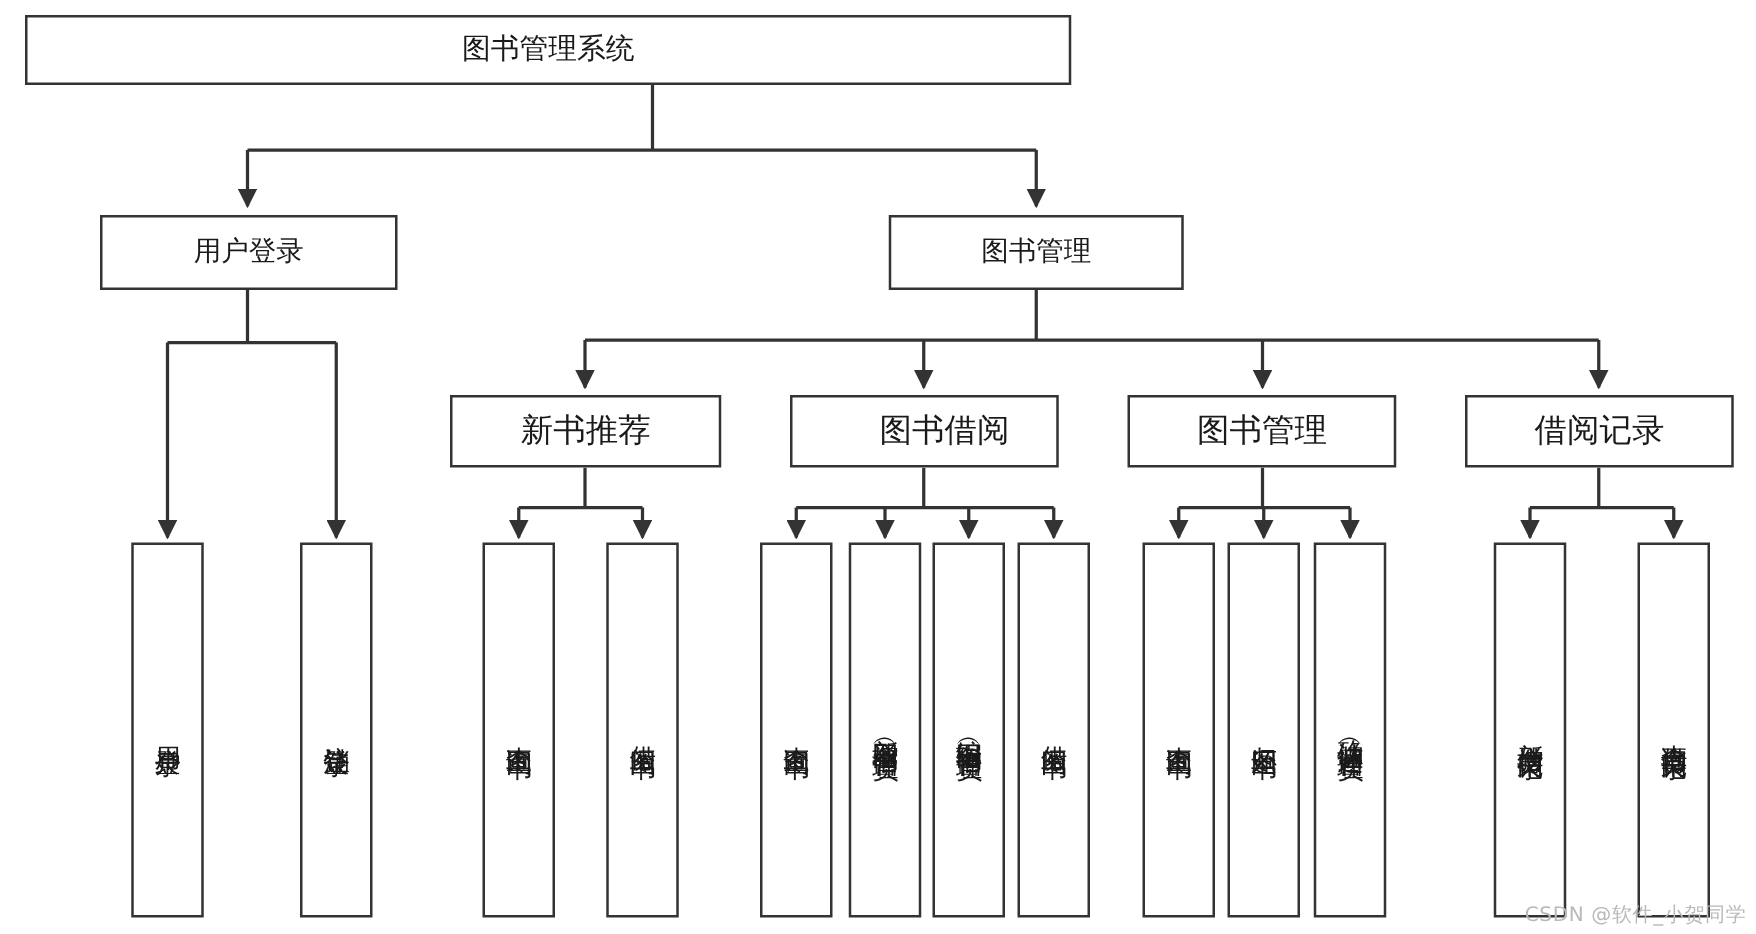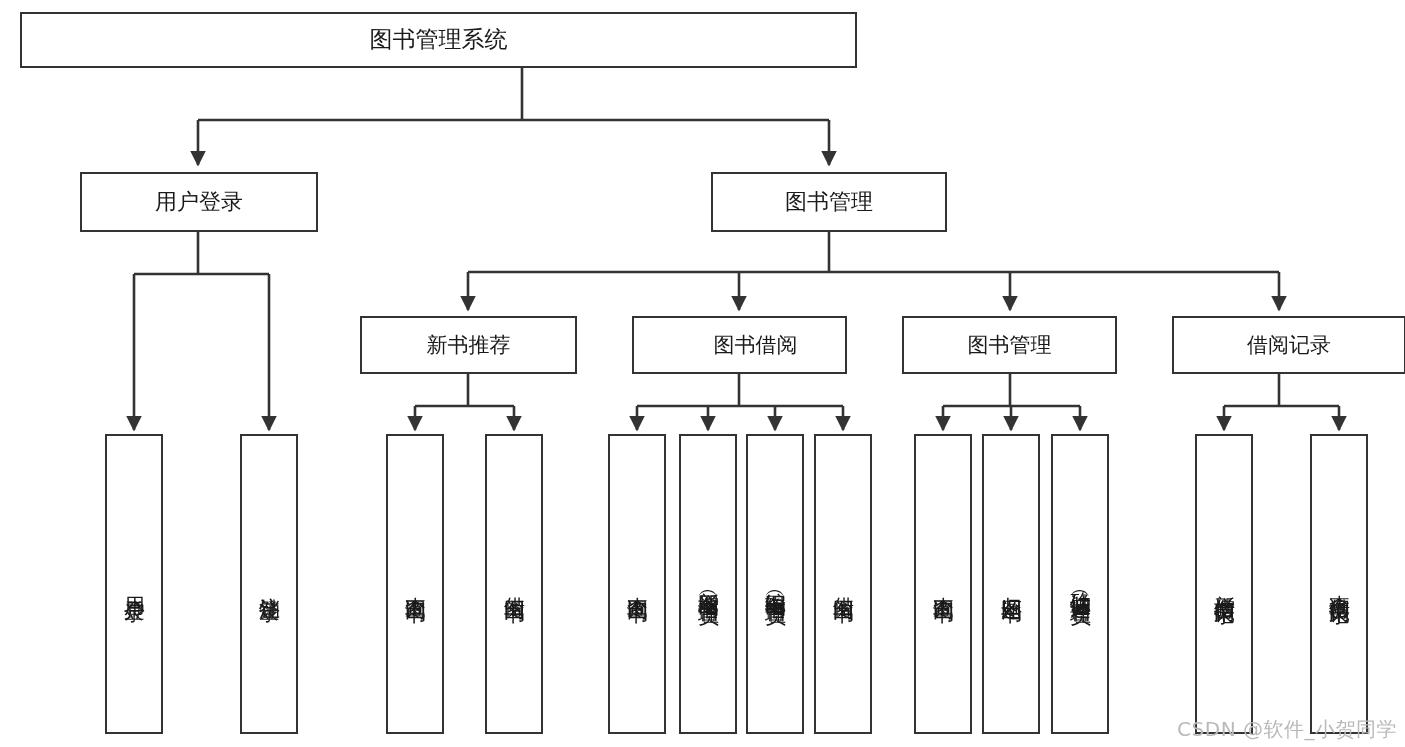--- a/index.html
+++ b/index.html
@@ -45,27 +45,27 @@
   .node.horizontal .label {
     writing-mode: horizontal-tb;
   }
   .node.vertical .label {
     writing-mode: vertical-rl;
     text-orientation: upright;
     letter-spacing: 2px;
   }
   .node.root .label { font-size: 23px; }
   .node.lvl2 .label { font-size: 22px; }
-  .node.lvl3 .label { font-size: 21px; }
+  .node.lvl3 .label { font-size: 26px; }
   .node.leaf .label { font-size: 21px; }
   .watermark {
     position: absolute;
     right: 8px;
     bottom: 4px;
-    font-size: 20px;
+    font-size: 16px;
     color: #b9b9b9;
     letter-spacing: 0.5px;
     white-space: nowrap;
     pointer-events: none;
   }
 </style>
 </head>
 <body>
 
 <div id="diagram-root">
@@ -133,21 +133,21 @@
 
   <div class="node lvl3 horizontal" style="left:360px; top:316px; width:217px; height:58px;">
     <span class="label">新书推荐</span>
   </div>
   <div class="node lvl3 horizontal" style="left:632px; top:316px; width:215px; height:58px;padding-left:32px;">
     <span class="label">图书借阅</span>
   </div>
   <div class="node lvl3 horizontal" style="left:902px; top:316px; width:215px; height:58px;">
     <span class="label">图书管理</span>
   </div>
-  <div class="node lvl3 horizontal" style="left:1172px; top:316px; width:234px; height:58px;">
+  <div class="node lvl3 horizontal" style="left:1172px; top:316px; width:215px; height:58px;">
     <span class="label">借阅记录</span>
   </div>
 
   <div class="node leaf vertical" style="left:105px; top:434px; width:58px; height:300px;">
     <span class="label">用户登录</span>
   </div>
   <div class="node leaf vertical" style="left:240px; top:434px; width:58px; height:300px;">
     <span class="label">注销登录</span>
   </div>
 

